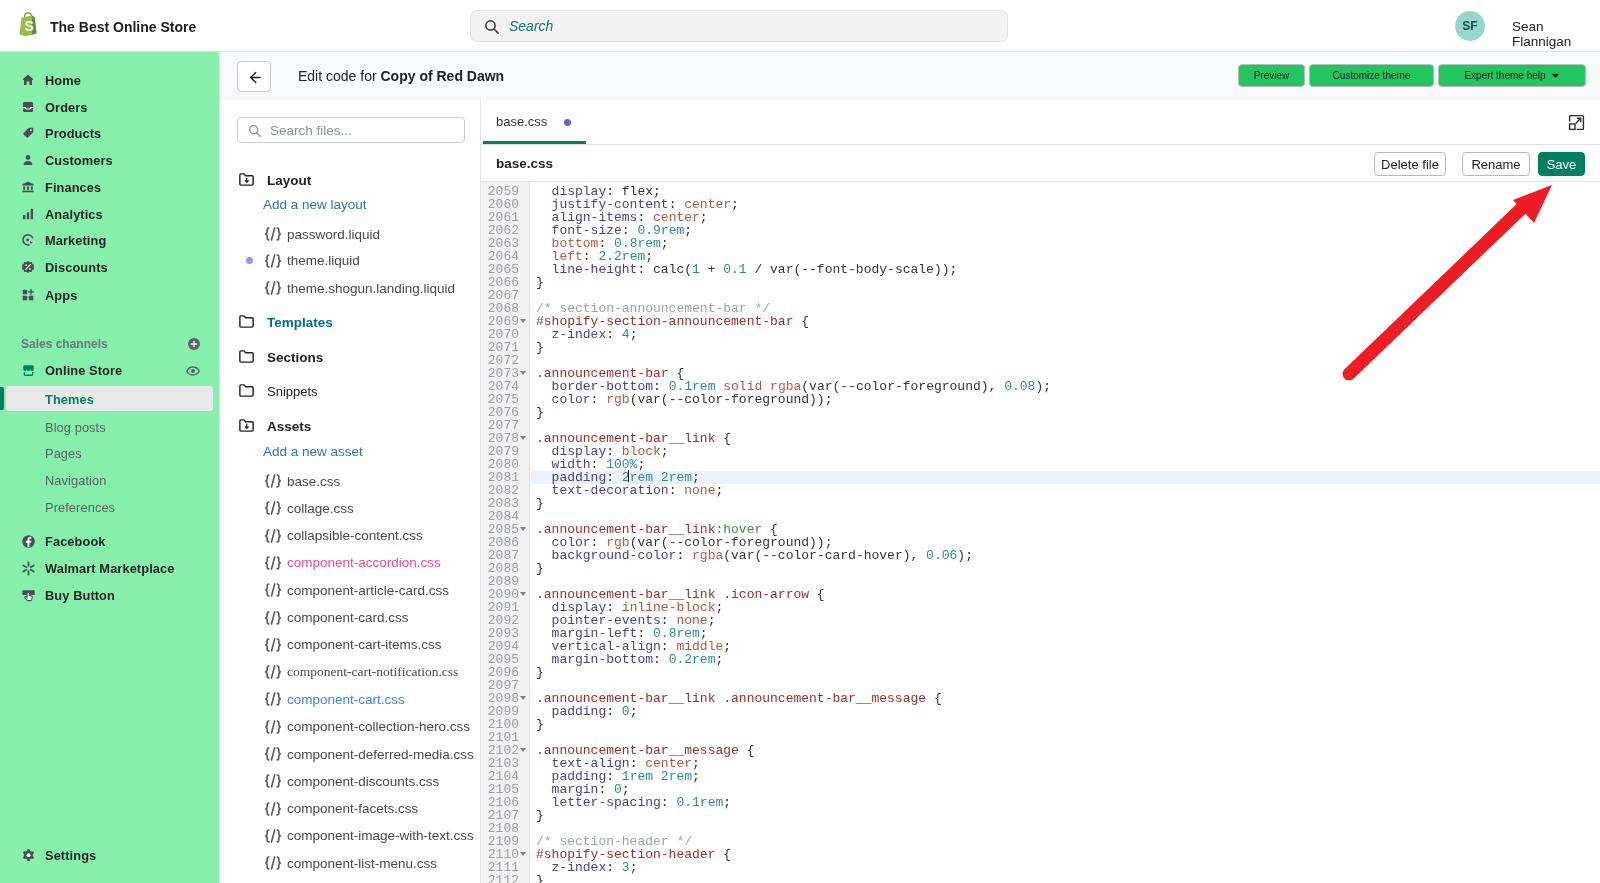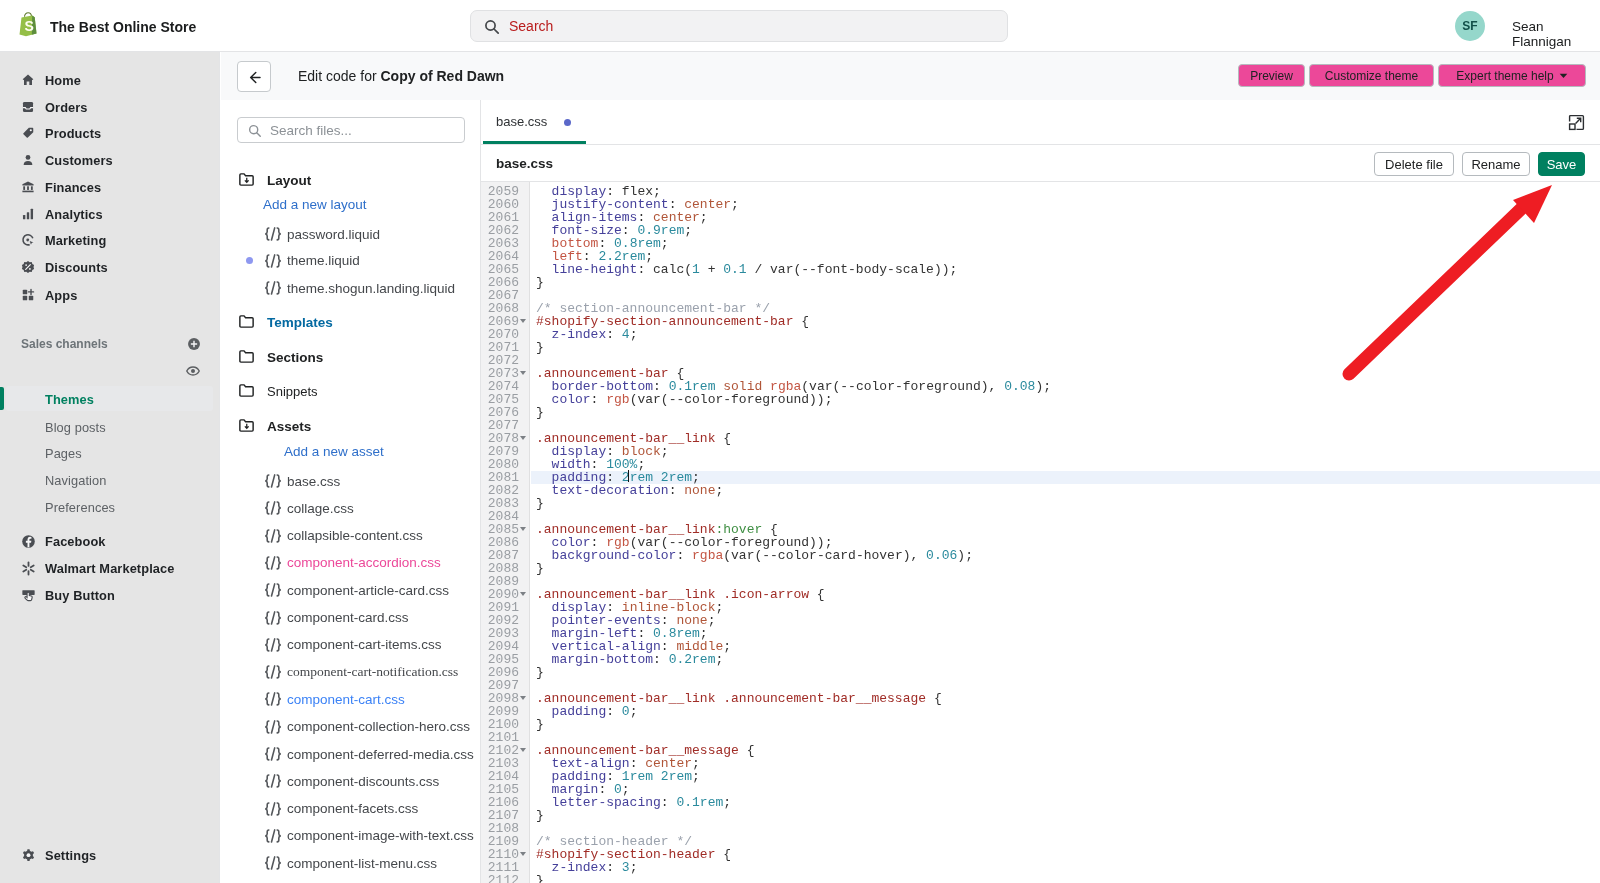--- a/index.html
+++ b/index.html
@@ -6,39 +6,39 @@
 html,body { width:1600px; height:883px; overflow:hidden; background:#fff;
   font-family:"Liberation Sans", sans-serif; }
 .abs { position:absolute; }
 #page { position:relative; width:1600px; height:883px; overflow:hidden; }
 
 #topbar { position:absolute; left:0; top:0; width:1600px; height:52px; background:#fff;
   border-bottom:1px solid #e3e4e6; z-index:5; }
 #storename { position:absolute; left:50px; top:18.5px; font-size:14px; font-weight:700; color:#1a1c1d; }
 #searchbox { position:absolute; left:470px; top:10px; width:538px; height:32px; background:#f2f2f3;
   border:1px solid #e0e1e3; border-radius:7px; }
-#searchbox .ph { position:absolute; left:38px; top:7px; font-size:14px; color:#b91c1c; }
+#searchbox .ph { position:absolute; left:38px; top:7px; font-size:14px; color:#0f766e;font-style:italic; }
 #avatar { position:absolute; left:1455px; top:11px; width:30px; height:30px; border-radius:50%;
   background:#95d7cb; text-align:center; line-height:30px; font-size:12px; font-weight:600; color:#12504a; }
 #username { position:absolute; left:1492px; top:19px; font-size:13.5px; font-weight:500; color:#1a1c1d;margin-left:20px; }
 
-#sidebar { position:absolute; left:0; top:52px; width:220px; height:831px; background:#e5e5e5;
+#sidebar { position:absolute; left:0; top:52px; width:220px; height:831px; background:#86efac;
   border-right:1px solid #e3e4e6; z-index:4; }
 .nav-item { position:absolute; left:0; width:220px; height:27px; }
 .nav-item .ico { position:absolute; top:50%; margin-top:-7px; }
 .nav-item .lbl { position:absolute; left:45px; top:50%; transform:translateY(-50%);
   font-size:12.8px; font-weight:700; letter-spacing:0.1px; color:#1f2225; white-space:nowrap; }
 .sub .lbl { font-weight:500; color:#5d6165; }
 .lbl-green { color:#008060 !important; font-weight:600 !important; }
 #saleshdr { position:absolute; left:21px; top:284.5px; font-size:12px; font-weight:600; color:#6d7478; }
 #themes-row { position:absolute; left:6px; top:334px; width:207px; height:25px; background:#e7e8ea; border-radius:3px; }
 #themes-bar { position:absolute; left:0; top:335px; width:3.5px; height:23px; background:#008060; border-radius:0 2px 2px 0; }
 
-.hbtn { position:absolute; background:#ec4899; border:1px solid #b5babe; border-radius:4px;
-  font-size:12px; color:#202223; display:flex; align-items:center; justify-content:center; }
+.hbtn { position:absolute; background:#22c55e; border:1px solid #b5babe; border-radius:4px;
+  font-size:10px; color:#202223; display:flex; align-items:center; justify-content:center; }
 .tbtn { position:absolute; top:6px; height:24px; background:#fff; border:1px solid #b5babe; border-radius:4px;
   font-size:13px; color:#202223; display:flex; align-items:center; justify-content:center; }
 
 #gutter { position:absolute; left:0; top:3px; width:38px; text-align:right;
   font-family:"Liberation Mono", monospace; font-size:13px; line-height:13px; color:#9a9ea3; }
 #code { position:absolute; left:55px; top:3px;
   font-family:"Liberation Mono", monospace; font-size:13px; line-height:13px; color:#333; }
 #code .p { color:#45409a; }
 #code .v { color:#b05538; }
 #code .n { color:#2a8a9d; }
@@ -142,20 +142,27 @@
         </svg>
         <div class="lbl ">Apps</div>
       </div>
     <div id="saleshdr">Sales channels</div>
     <svg class="abs" style="left:187px;top:284.5px" width="14" height="14" viewBox="0 0 20 20">
       <circle cx="10" cy="10" r="8.5" fill="#5c5f62"></circle>
       <path d="M10 5.5 V14.5 M5.5 10 H14.5" stroke="#f6f6f7" stroke-width="2"></path>
     </svg>
     <div id="themes-row"></div>
     <div id="themes-bar"></div>
+    <div class="nav-item" style="top:304.5px">
+        <svg class="ico" style="left:21px;width:15px;height:15px" viewBox="0 0 20 20">
+          <path d="M3 4.6 Q3 3 4.8 3 H15.2 Q17 3 17 4.6 V8.4 a2.335 2.335 0 0 1 -4.67 0 a2.335 2.335 0 0 1 -4.66 0 a2.335 2.335 0 0 1 -4.67 0 Z" fill="#008060"></path>
+          <path d="M4.4 11.9 V15 Q4.4 16.4 5.8 16.4 H14.2 Q15.6 16.4 15.6 15 V11.9" fill="none" stroke="#008060" stroke-width="1.9"></path>
+        </svg>
+        <div class="lbl ">Online Store</div>
+      </div>
 <div class="nav-item sub" style="top:333.5px">
         <div class="lbl lbl-green sub">Themes</div>
       </div>
 <div class="nav-item sub" style="top:361.0px">
         <div class="lbl sub">Blog posts</div>
       </div>
 <div class="nav-item sub" style="top:387.8px">
         <div class="lbl sub">Pages</div>
       </div>
 <div class="nav-item sub" style="top:414.5px">
@@ -284,21 +291,21 @@
         </svg>
         <div style="position:absolute;left:30px;top:50%;transform:translateY(-50%);font-size:13px;font-weight:400;color:#202223;white-space:nowrap;">Snippets</div>
       </div>
 <div style="position:absolute;left:16px;top:313px;height:26px;">
         <svg style="position:absolute;left:0;top:4px" width="19" height="17" viewBox="0 0 20 20">
           <path d="M2.2 4.6 Q2.2 3.4 3.4 3.4 H7.1 L8.9 5.6 H16.6 Q17.8 5.6 17.8 6.8 V15.4 Q17.8 16.6 16.6 16.6 H3.4 Q2.2 16.6 2.2 15.4 Z" fill="none" stroke="#202223" stroke-width="1.7"></path>
           <path d="M10.3 8 V13 M8.1 11 L10.3 13.3 L12.5 11" fill="none" stroke="#202223" stroke-width="1.5"></path>
         </svg>
         <div style="position:absolute;left:30px;top:50%;transform:translateY(-50%);font-size:13.5px;font-weight:700;color:#202223;white-space:nowrap;">Assets</div>
       </div>
-<div style="position:absolute;left:42px;top:343.5px;font-size:13.5px;color:#2e6fca;white-space:nowrap;margin-left:21px;">Add a new asset</div>
+<div style="position:absolute;left:42px;top:343.5px;font-size:13.5px;color:#2e6fca;white-space:nowrap;">Add a new asset</div>
 <div style="position:absolute;left:42px;top:367.5px;height:26px;white-space:nowrap;">
         <svg style="position:absolute;left:0;top:6.5px" width="20" height="14" viewBox="0 0 20 14">
           <g fill="none" stroke="#54575b" stroke-width="1.6" stroke-linecap="round">
             <path d="M5.8 1 C4.5 1 4.2 1.7 4.2 2.9 V4.7 C4.2 6 3.5 6.7 2.3 6.9 C3.5 7.1 4.2 7.8 4.2 9.1 V11 C4.2 12.2 4.5 12.9 5.8 12.9"></path>
             <path d="M11.7 0.9 L8.5 13"></path>
             <path d="M14.2 1 C15.5 1 15.8 1.7 15.8 2.9 V4.7 C15.8 6 16.5 6.7 17.7 6.9 C16.5 7.1 15.8 7.8 15.8 9.1 V11 C15.8 12.2 15.5 12.9 14.2 12.9"></path>
           </g>
         </svg>
         <span style="position:absolute;left:24px;top:50%;transform:translateY(-50%);font-size:13.5px;color:#44474b;">base.css</span>
       </div>
@@ -452,21 +459,21 @@
     <div style="position:absolute;left:83px;top:19px;width:7px;height:7px;border-radius:50%;background:#5b68c9;"></div>
     <div style="position:absolute;left:2px;top:41px;width:103px;height:3px;background:#008060;"></div>
     <svg class="abs" style="left:1086px;top:13px" width="19" height="19" viewBox="0 0 19 19">
       <path d="M2.6 8.5 V3.5 Q2.6 2.6 3.5 2.6 H15.5 Q16.4 2.6 16.4 3.5 V15.5 Q16.4 16.4 15.5 16.4 H9.5" fill="none" stroke="#2b2e31" stroke-width="1.4"></path>
       <rect x="2.6" y="11" width="5.4" height="5.4" fill="none" stroke="#2b2e31" stroke-width="1.4"></rect>
       <path d="M8.6 10.4 L13.4 5.6 M9.8 5.3 H13.7 V9.2" fill="none" stroke="#2b2e31" stroke-width="1.4"></path>
     </svg>
   </div>
   <div id="toolrow" style="position:absolute;left:481px;top:146px;width:1119px;height:36px;background:#fff;border-bottom:1px solid #e3e4e6;">
     <div style="position:absolute;left:15px;top:10px;font-size:13.5px;font-weight:700;color:#202223;">base.css</div>
-    <div class="tbtn" style="left:893px;width:80px;">Delete file</div>
+    <div class="tbtn" style="left:893px;width:72px;">Delete file</div>
     <div class="tbtn" style="left:981px;width:68px;">Rename</div>
     <div class="tbtn" style="left:1057px;width:47px;background:#008060;border-color:#008060;color:#fff;">Save</div>
   </div>
 
   <div id="editor" style="position:absolute;left:481px;top:182px;width:1119px;height:701px;background:#fff;overflow:hidden;">
     <div style="position:absolute;left:0;top:0;width:49px;height:701px;background:#f2f2f3;border-right:1px solid #e0e0e1;"></div>
     <div id="activeline" style="position:absolute;left:50px;top:289px;width:1069px;height:13px;background:#ecf2fb;"></div>
     <pre id="gutter">2059
 2060
 2061

